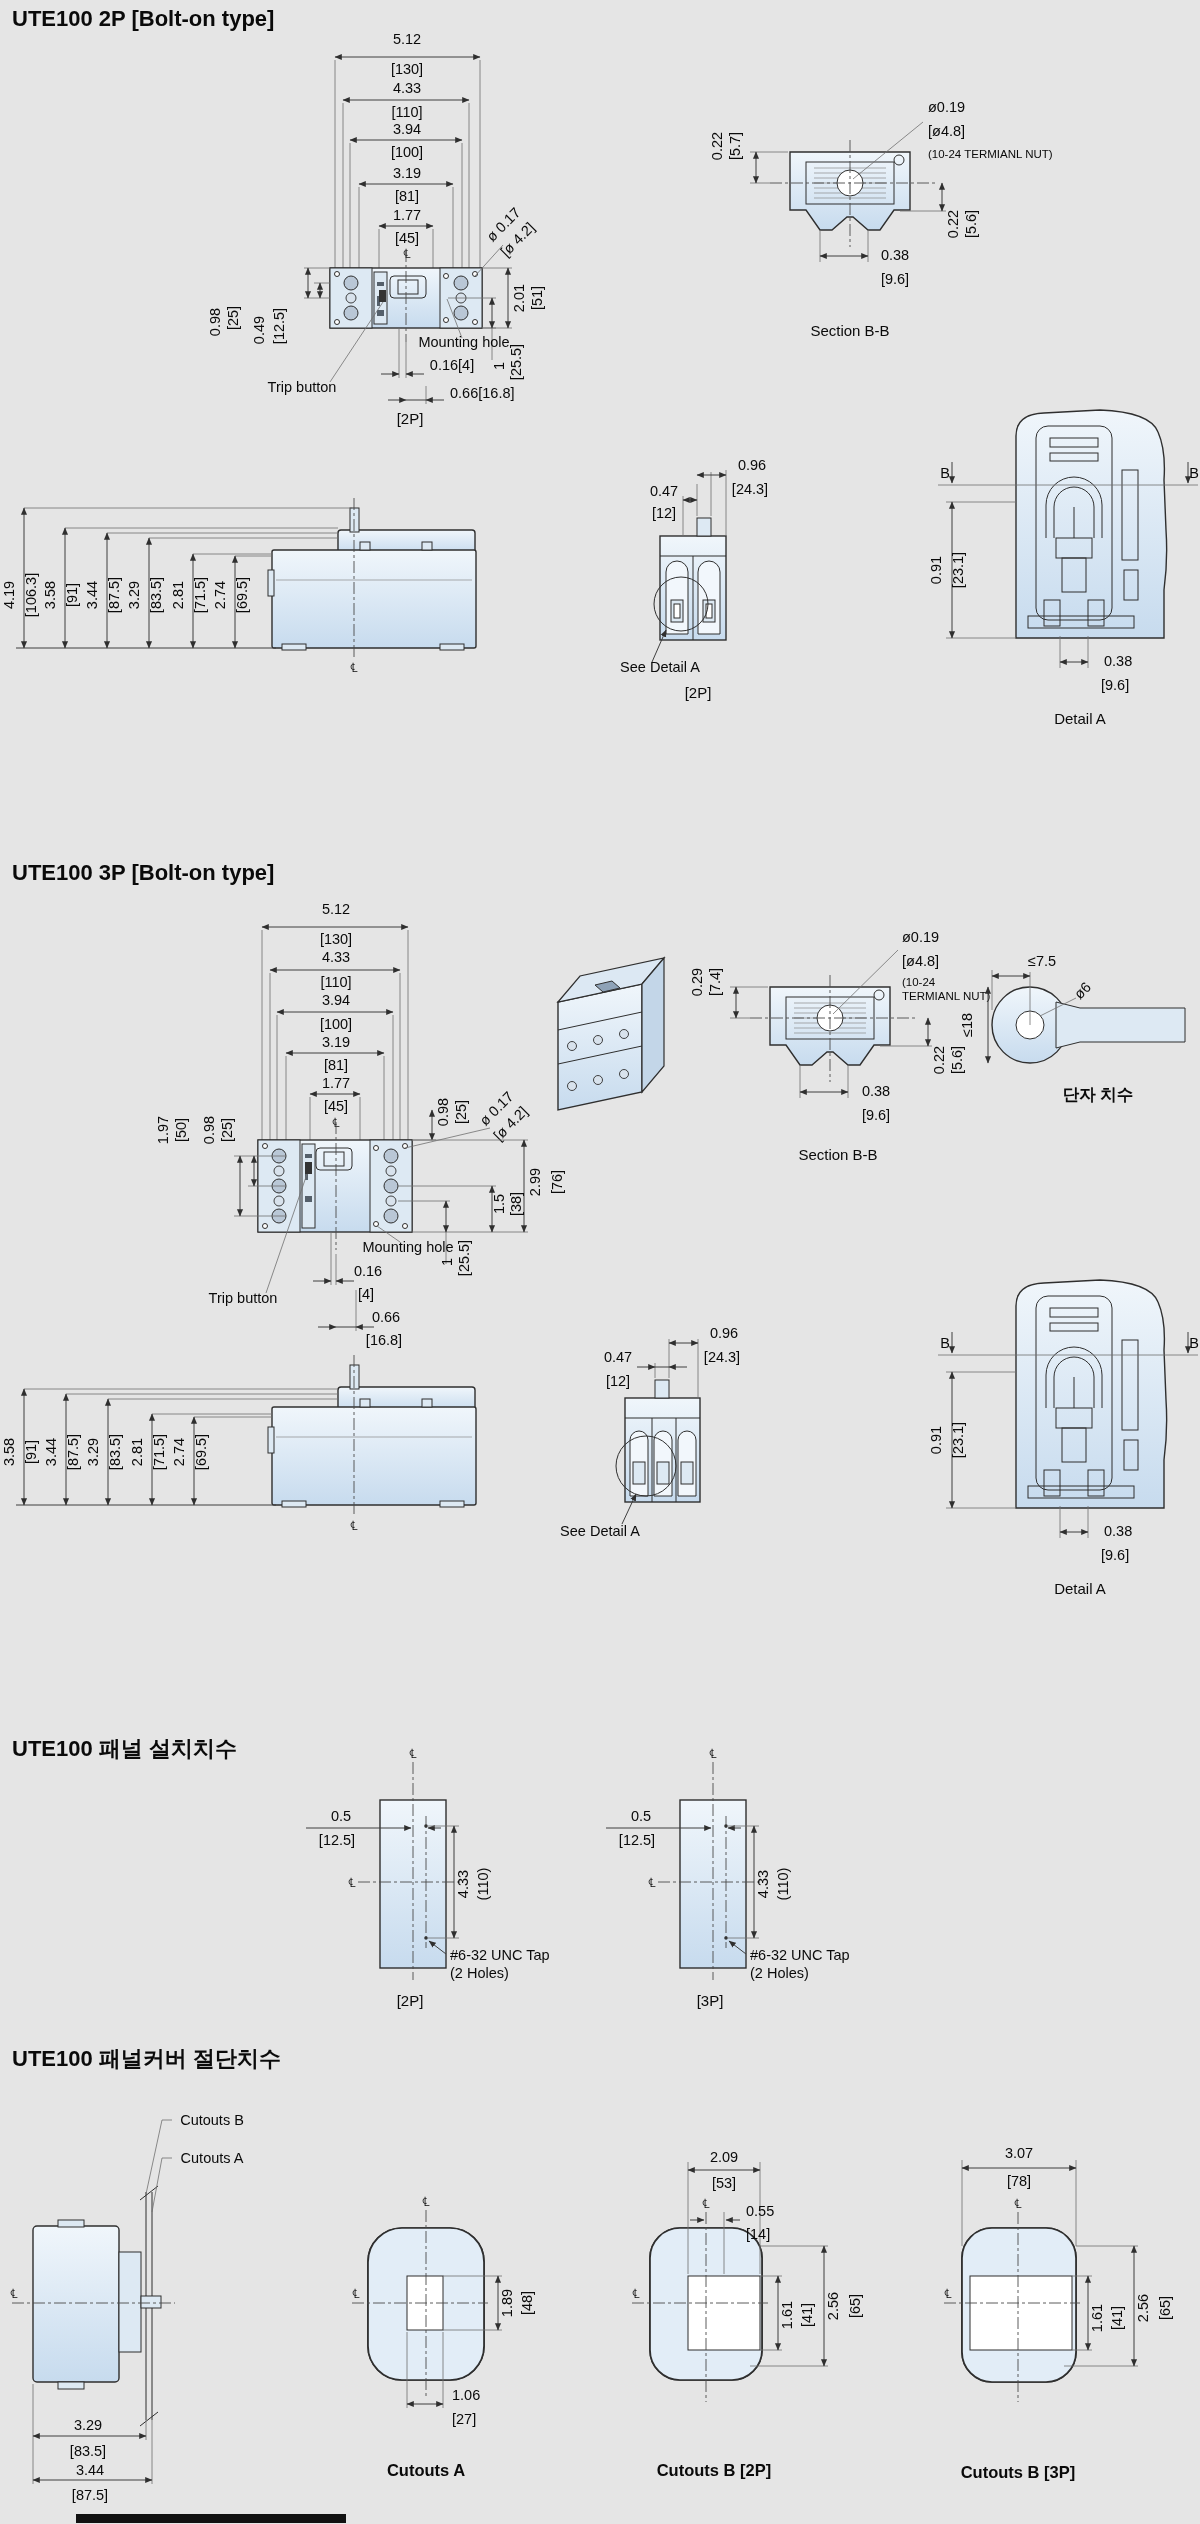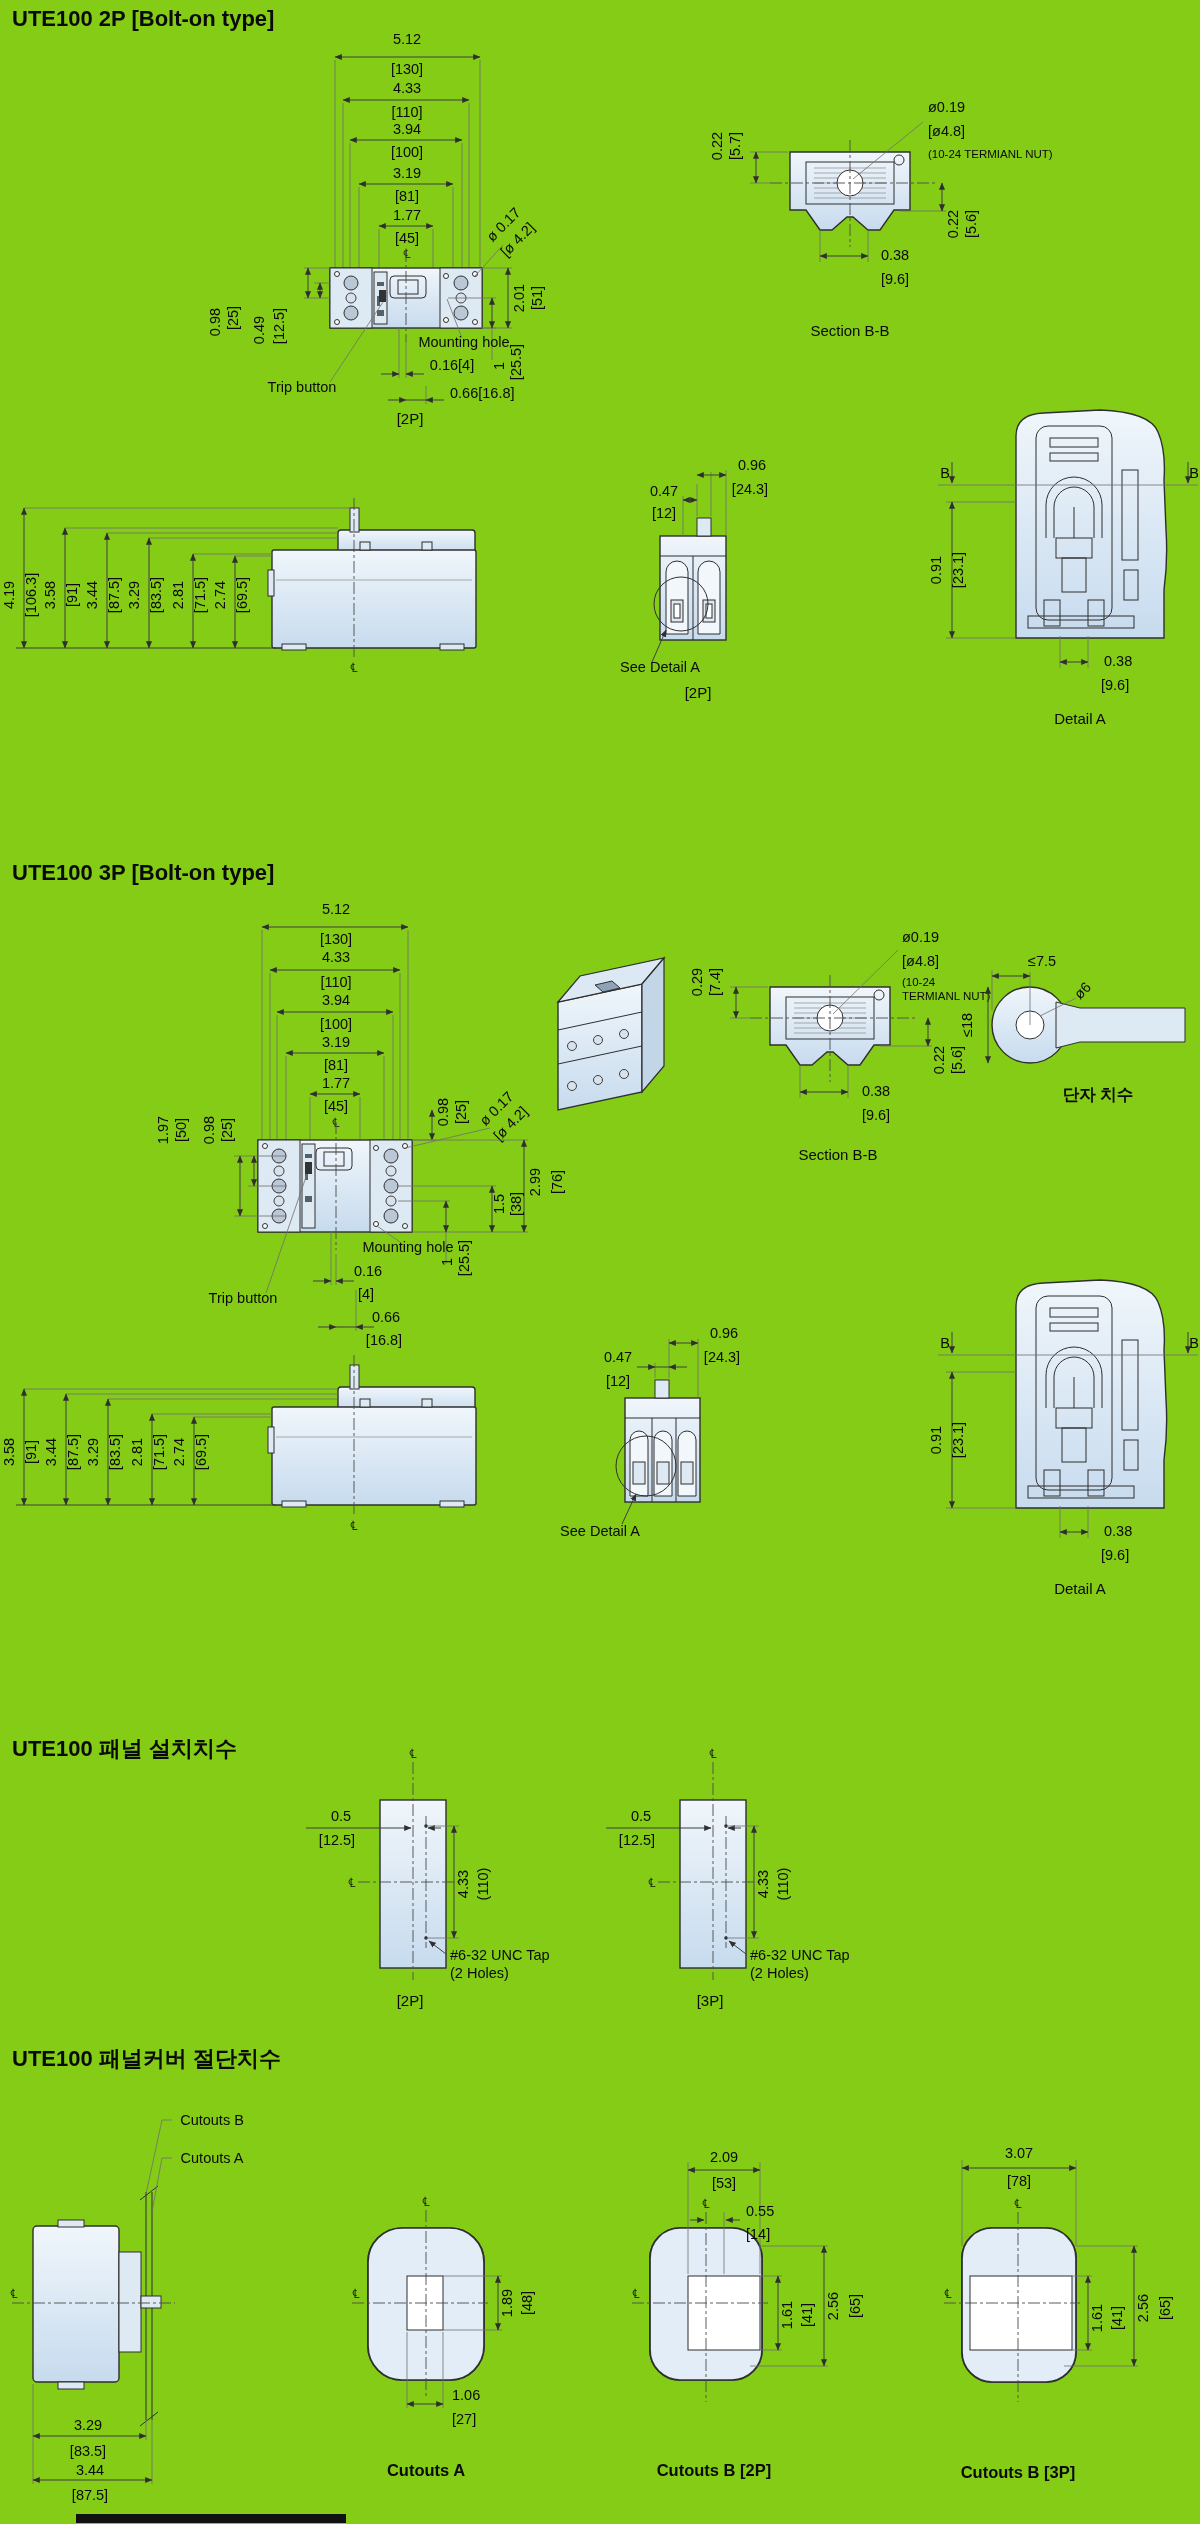--- a/index.html
+++ b/index.html
@@ -1,16 +1,16 @@
 <!DOCTYPE html>
 <html><head>
 <meta charset="utf-8">
 <style>
   html,body{margin:0;padding:0;background:#ffffff;}
-  #page{position:relative;width:1200px;height:2524px;background:#84cc16;overflow:hidden;}
+  #page{position:relative;width:1200px;height:2524px;background:#e5e5e5;overflow:hidden;}
   svg text{font-family:"Liberation Sans",sans-serif;fill:#0a0a0a;}
   .d{font-size:14.5px;text-anchor:middle;}
   .ds{font-size:14.5px;text-anchor:start;}
   .sm{font-size:11.5px;text-anchor:start;}
   .cap{font-size:15px;text-anchor:middle;}
   .capb{font-size:16.5px;font-weight:bold;text-anchor:middle;}
   .ttl{font-size:22px;font-weight:bold;text-anchor:start;}
   .clsym{font-size:13px;text-anchor:middle;}
   .ext{stroke:#707070;stroke-width:0.8;fill:none;}
   .dim{stroke:#3f3f3f;stroke-width:1;fill:none;}

